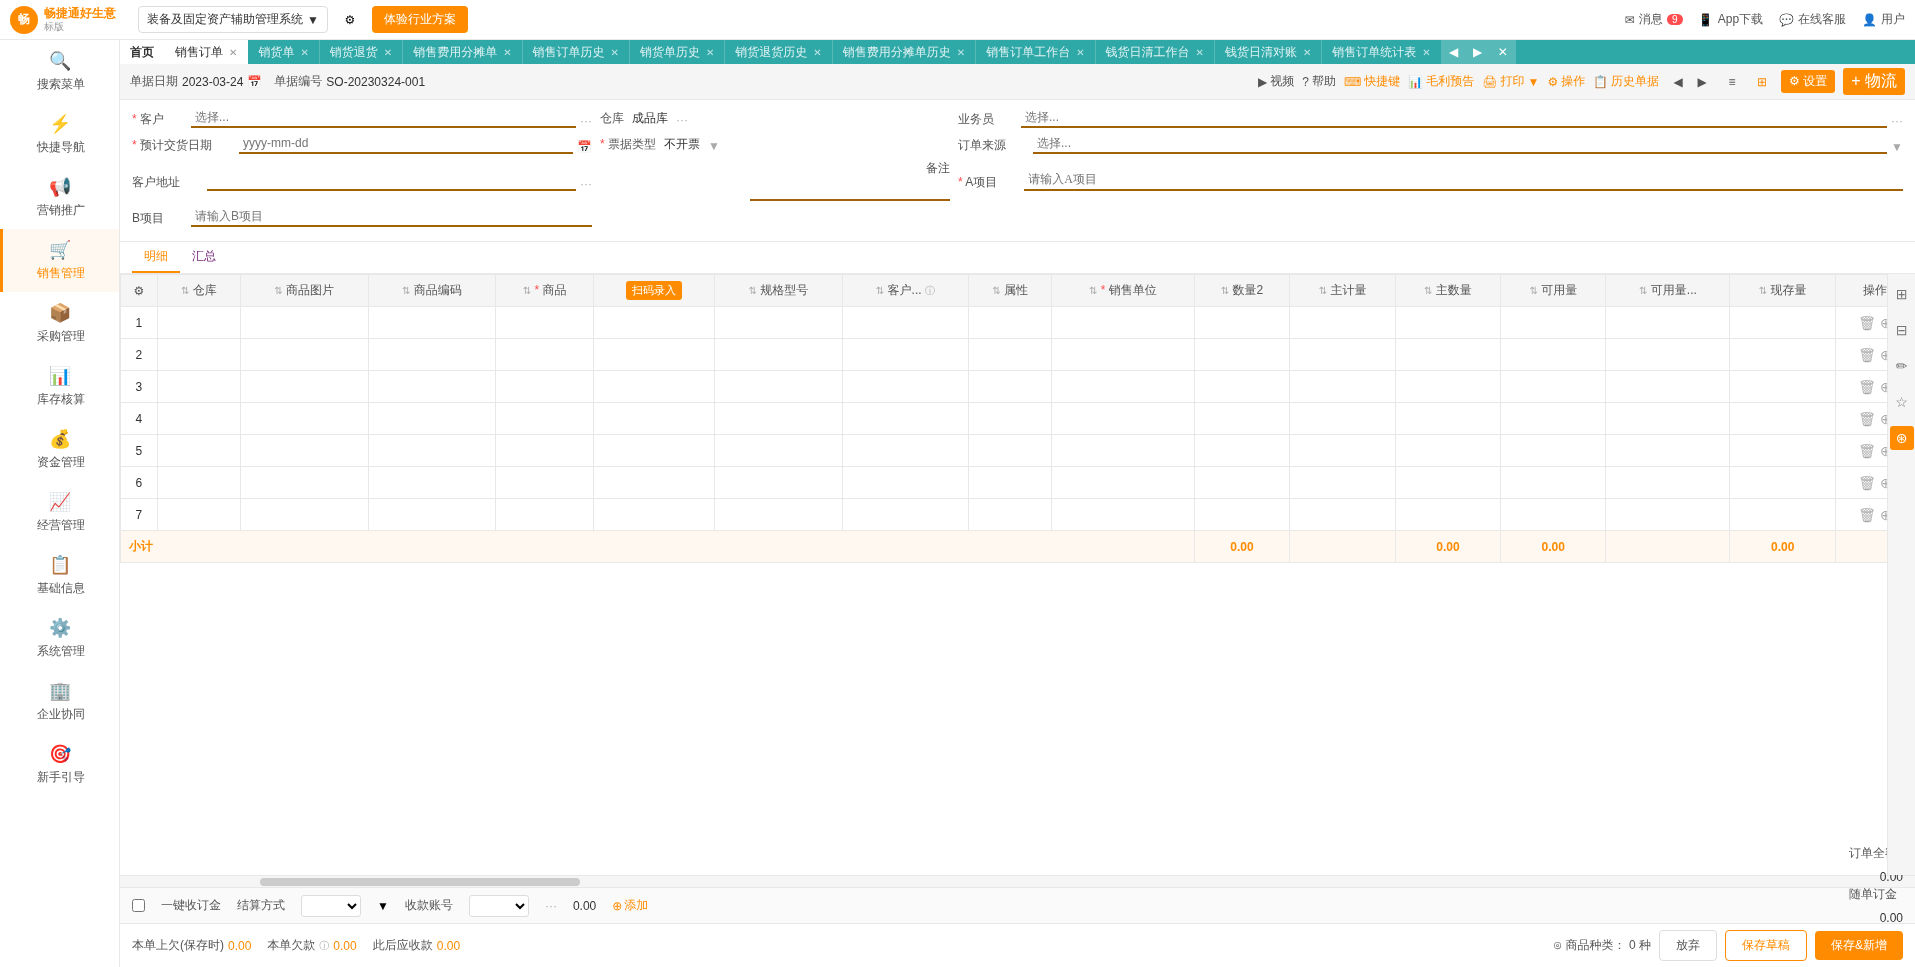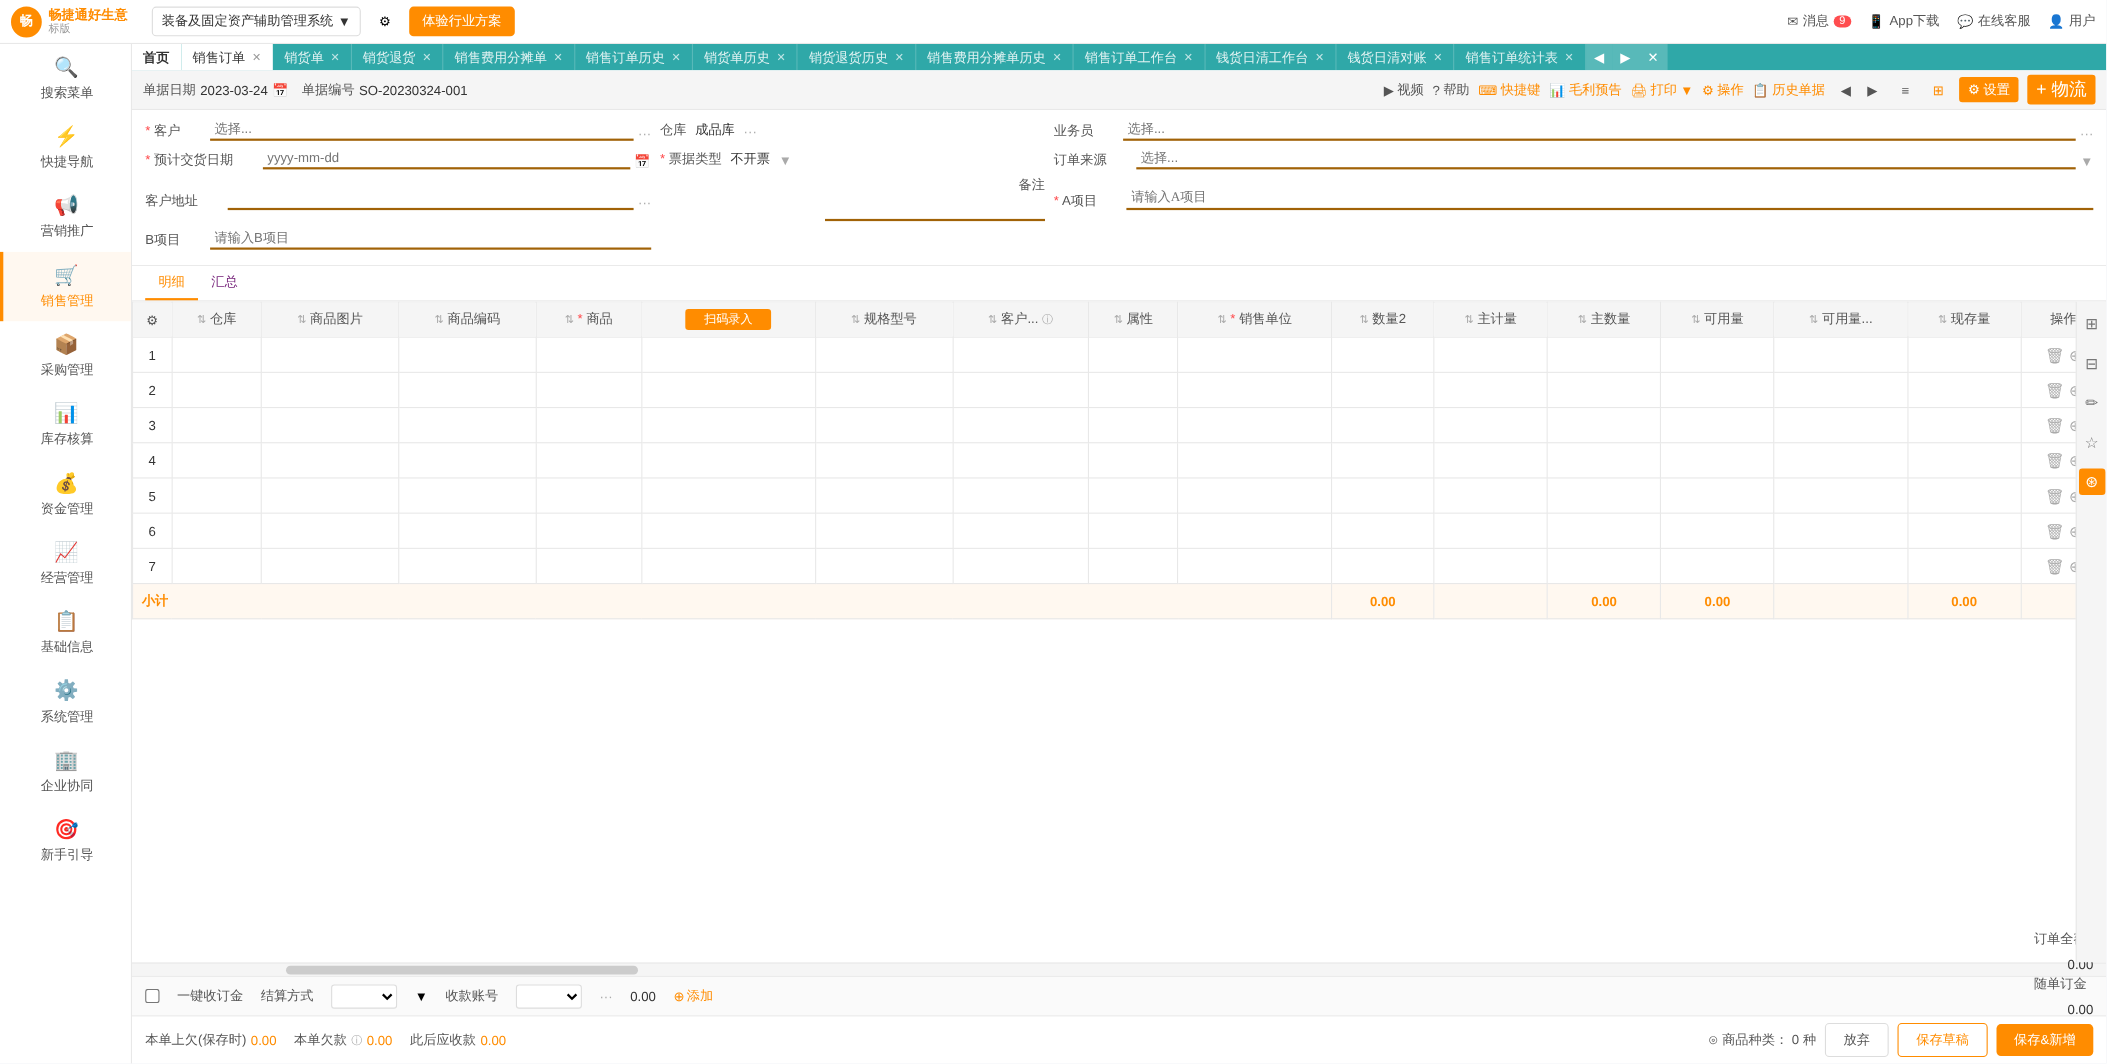--- a/index.html
+++ b/index.html
@@ -328,21 +328,21 @@
       padding: 4px;
       text-align: center;
       height: 32px;
       color: #333;
     }
     .row-num { color: #999; }
     .scan-btn {
       background: #ff8c00;
       color: white;
       border: none;
-      padding: 2px 17px;
+      padding: 2px 6px;
       border-radius: 3px;
       cursor: pointer;
       font-size: 11px;
     }
     .th-required::before { content: '* '; color: #ff4d4f; }
     .action-icons { display: flex; gap: 4px; justify-content: center; }
     .action-icon { color: #aaa; cursor: pointer; font-size: 14px; }
 
     
     .subtotal-row td {

